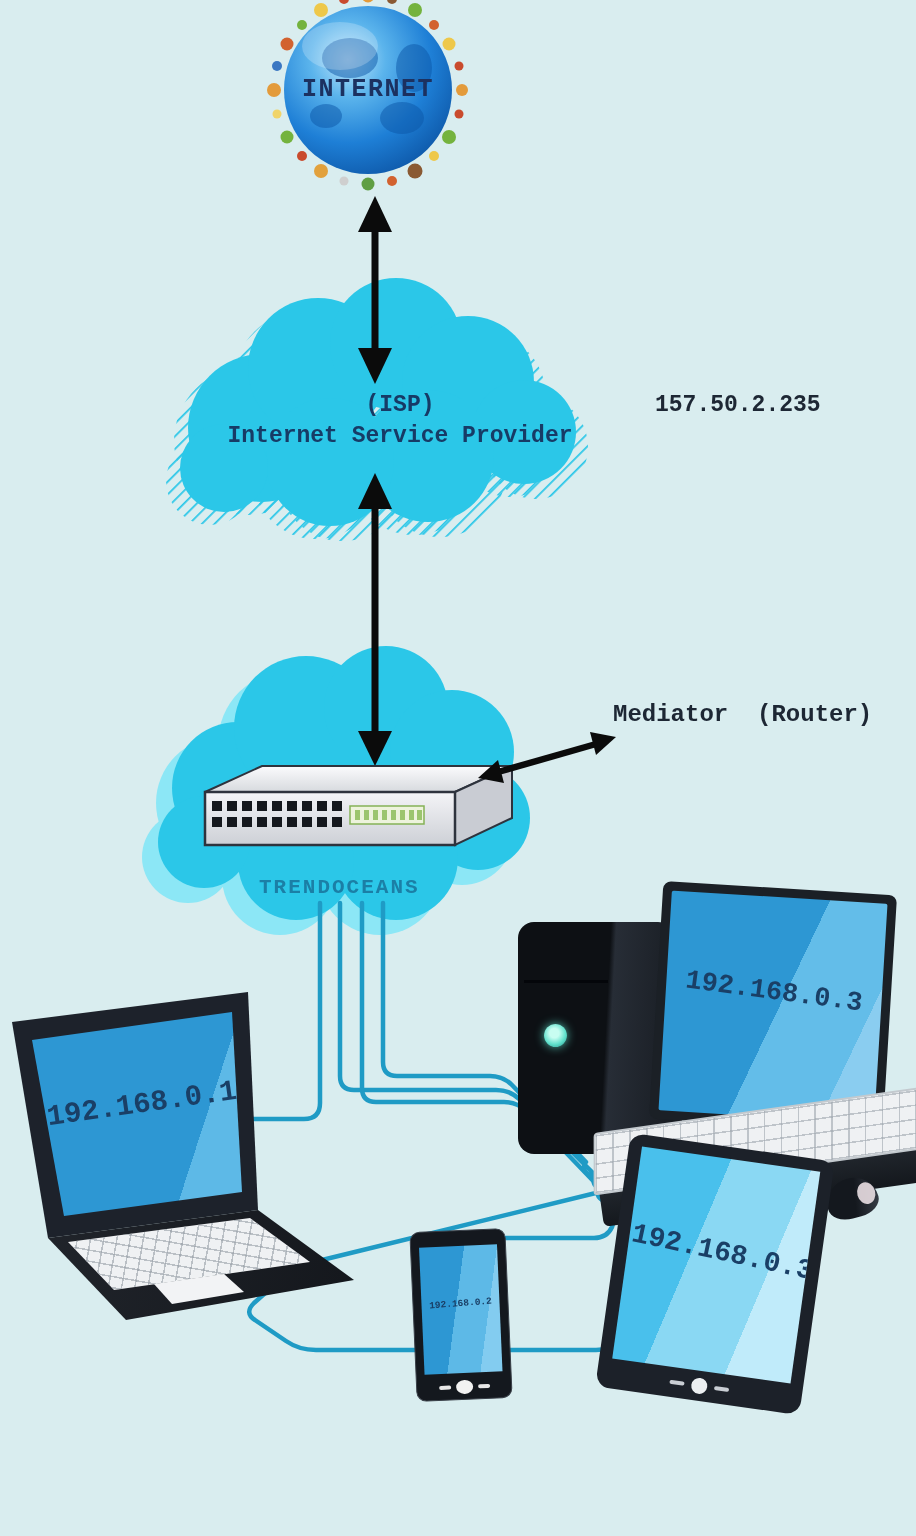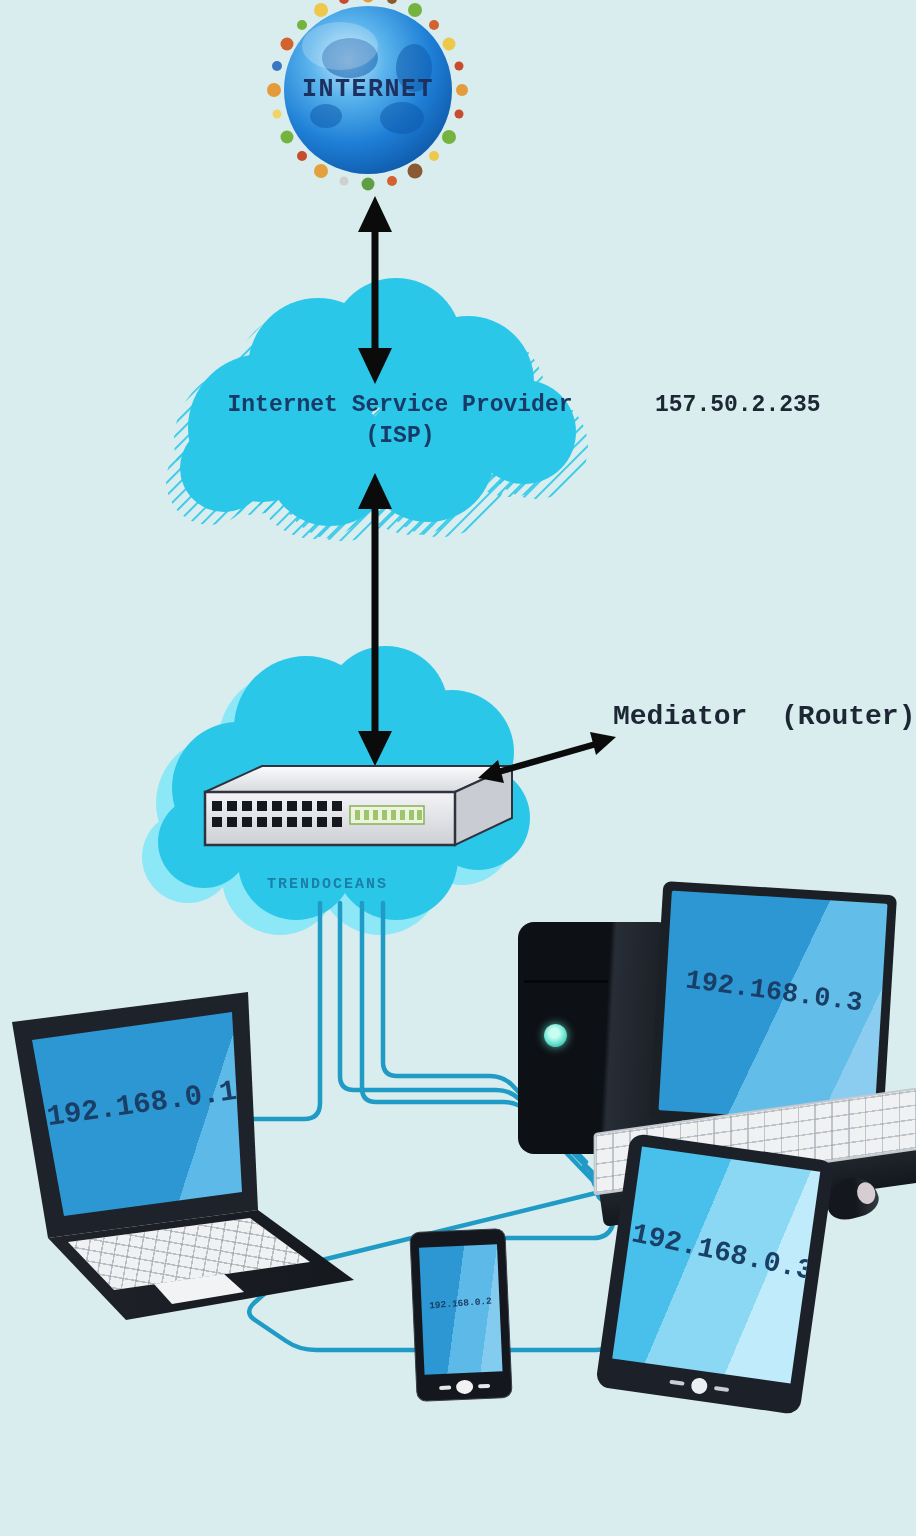--- a/index.html
+++ b/index.html
@@ -11,22 +11,22 @@
   .canvas{position:relative;width:916px;height:1536px;background:var(--background);
     overflow:hidden;font-family:Liberation Mono, monospace;}
   .abs{position:absolute;}
   svg{display:block;}
   .net-svg{position:absolute;left:0;top:0;z-index:1;}
   .globe{left:262px;top:-8px;width:212px;height:206px;z-index:2;}
   .lbl{font-weight:bold;color:var(--label-text);z-index:6;}
   .isp-text{left:220px;top:390px;width:360px;text-align:center;font-size:23px;line-height:31px;
     color:var(--cloud-text);font-weight:bold;z-index:6;}
   .public-ip{left:608px;top:392px;font-size:23px;margin-left:47px;}
-  .mediator{left:613px;top:701px;font-size:28px;white-space:pre;}
-  .brand{left:267px;top:876px;font-size:15px;letter-spacing:2px;color:var(--brand-text);
+  .mediator{left:613px;top:701px;font-size:24px;white-space:pre;}
+  .brand{left:259px;top:876px;font-size:21px;letter-spacing:2px;color:var(--brand-text);
     font-weight:bold;z-index:6;text-align:center;}
   
   .dev{z-index:4;}
   .screen-ip{font-weight:bold;color:var(--screen-text);text-align:center;}
   
   .tower{left:518px;top:922px;width:164px;height:232px;border-radius:16px 24px 16px 16px;
     background:linear-gradient(93deg,#0d1014 0%,#0d1014 53%,#272d36 56%,#161a20 100%);}
   .tower::before{content:"";position:absolute;left:6px;top:58px;width:84px;height:3px;background:#04060a;}
   .tower-power{position:absolute;left:26px;top:102px;width:23px;height:23px;border-radius:50%;
     background:radial-gradient(circle at 45% 40%,#c8fdf1 25%,#5fe0cb 60%,#23867f 100%);
@@ -265,22 +265,22 @@
       <ellipse cx="88" cy="66" rx="28" ry="20"></ellipse>
         <ellipse cx="140" cy="126" rx="22" ry="16"></ellipse>
       <ellipse cx="64" cy="124" rx="16" ry="12"></ellipse>
         <ellipse cx="152" cy="76" rx="18" ry="24"></ellipse>
     </g>
     <ellipse cx="78" cy="54" rx="38" ry="24" fill="#ffffff" opacity="0.22"></ellipse>
     <text x="106" y="104" text-anchor="middle" font-size="25" font-weight="bold" letter-spacing="1.5" fill="#1c3160">INTERNET</text>
   </svg>
 
   <div class="abs isp-text">
+    <div>(ISP)</div>
     <div>Internet Service Provider</div>
-    <div>(ISP)</div>
   </div>
   <div class="abs lbl public-ip">157.50.2.235</div>
   <div class="abs lbl mediator">Mediator  (Router)</div>
   <div class="abs brand">TRENDOCEANS</div>
 
   <div class="abs dev tower">
     <div class="tower-power"></div>
   </div>
 
   <div class="abs dev mon-stand"></div>

